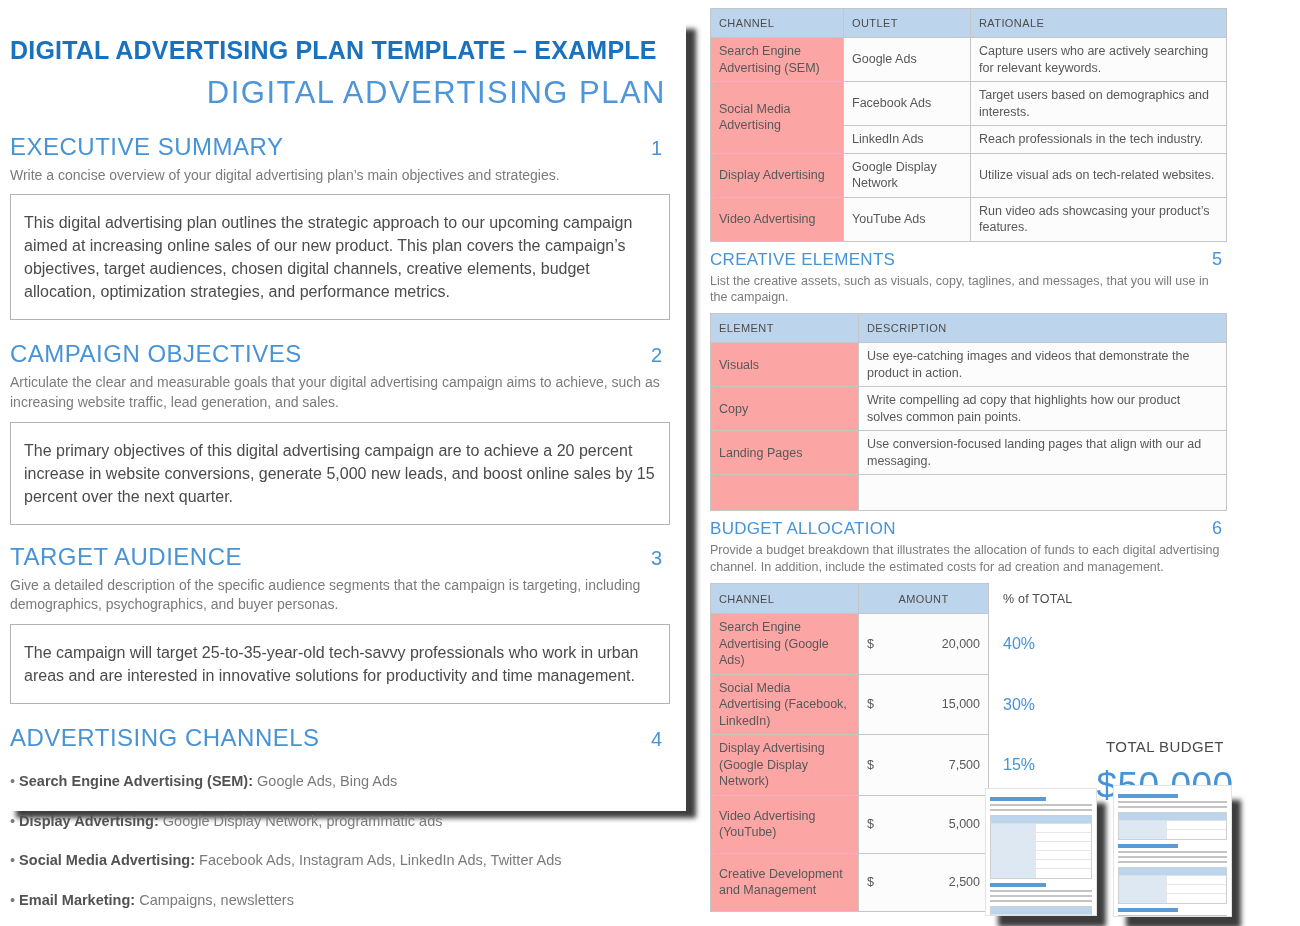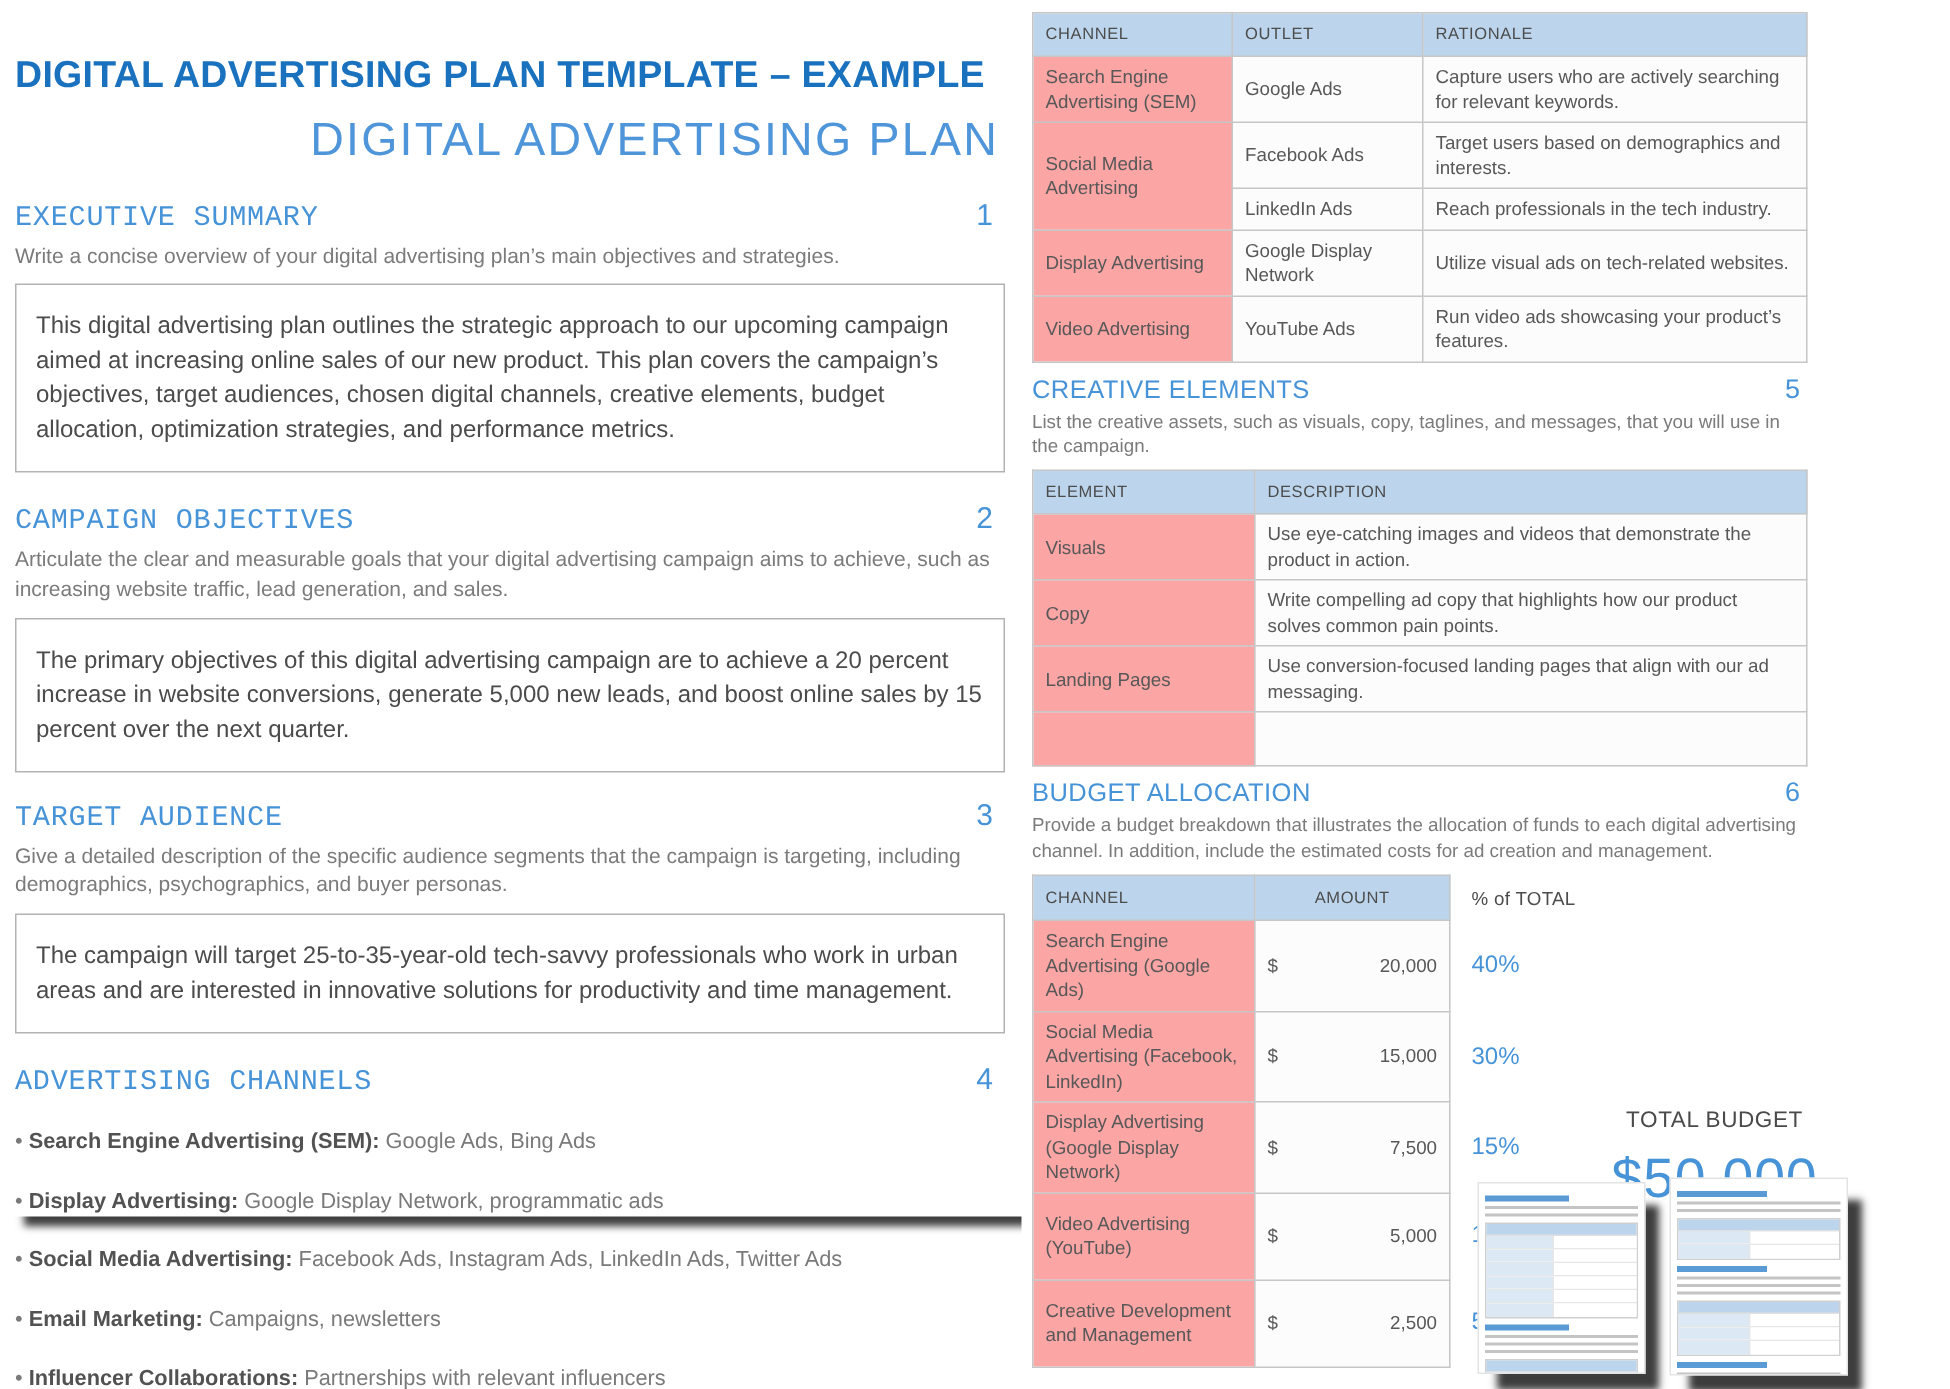--- a/index.html
+++ b/index.html
@@ -23,34 +23,34 @@
     letter-spacing:1.5px; margin-top:10px; padding-right:4px;
   }
   .intro {
     margin-top:18px; max-width:462px; font-size:15px; line-height:1.38; color:#6a737b;
   }
   .section { margin-top:22px; }
   .section.s2 { margin-top:20px; }
   .section.s3 { margin-top:18px; }
   .section.s4 { margin-top:20px; }
   .sec-head { display:flex; justify-content:space-between; align-items:baseline; color:#4793d8; }
-  .sec-title { font-size:19px; letter-spacing:0.5px;font-family:Liberation Mono, monospace; }
+  .sec-title { font-size:24px; letter-spacing:0.5px; }
   .sec-num { font-size:20px; padding-right:8px; }
   .sec-desc { font-size:14px; color:#7b7b7b; line-height:1.4; margin-top:5px; max-width:660px; }
   .sec-box {
     border:1px solid #b3b3b3; margin-top:9px; padding:16px 13px;
     font-size:16px; line-height:1.44; color:#4b4b4b;
   }
   .bullets { margin-top:6px; list-style:none; }
   .bullets li { font-size:14.5px; line-height:1.35; color:#7a7a7a; margin-top:20px; }
   .bullets li::before { content:"• "; color:#7a7a7a; }
   .bullets b { color:#525252; font-weight:bold; }
 
   
-  .page-right { position:absolute; left:681px; top:0; width:597px; height:926px; background:#ffffff; }
+  .page-right { position:absolute; left:703px; top:0; width:597px; height:926px; background:#ffffff; }
   .pr-inner { padding:8px 0 0 7px; width:523px; }
 
   table.doc { border-collapse:collapse; width:516px; table-layout:fixed; }
   table.doc th {
     border:1px solid #c6c6c6; background:#bcd5ec; font-size:11px; font-weight:normal;
     color:#4c4c4c; text-align:left; padding:8px 8px; letter-spacing:0.4px;
   }
   table.doc td {
     border:1px solid #c6c6c6; font-size:12.5px; color:#585858;
     padding:5px 8px; line-height:1.32; vertical-align:middle; background:#fcfcfc;

